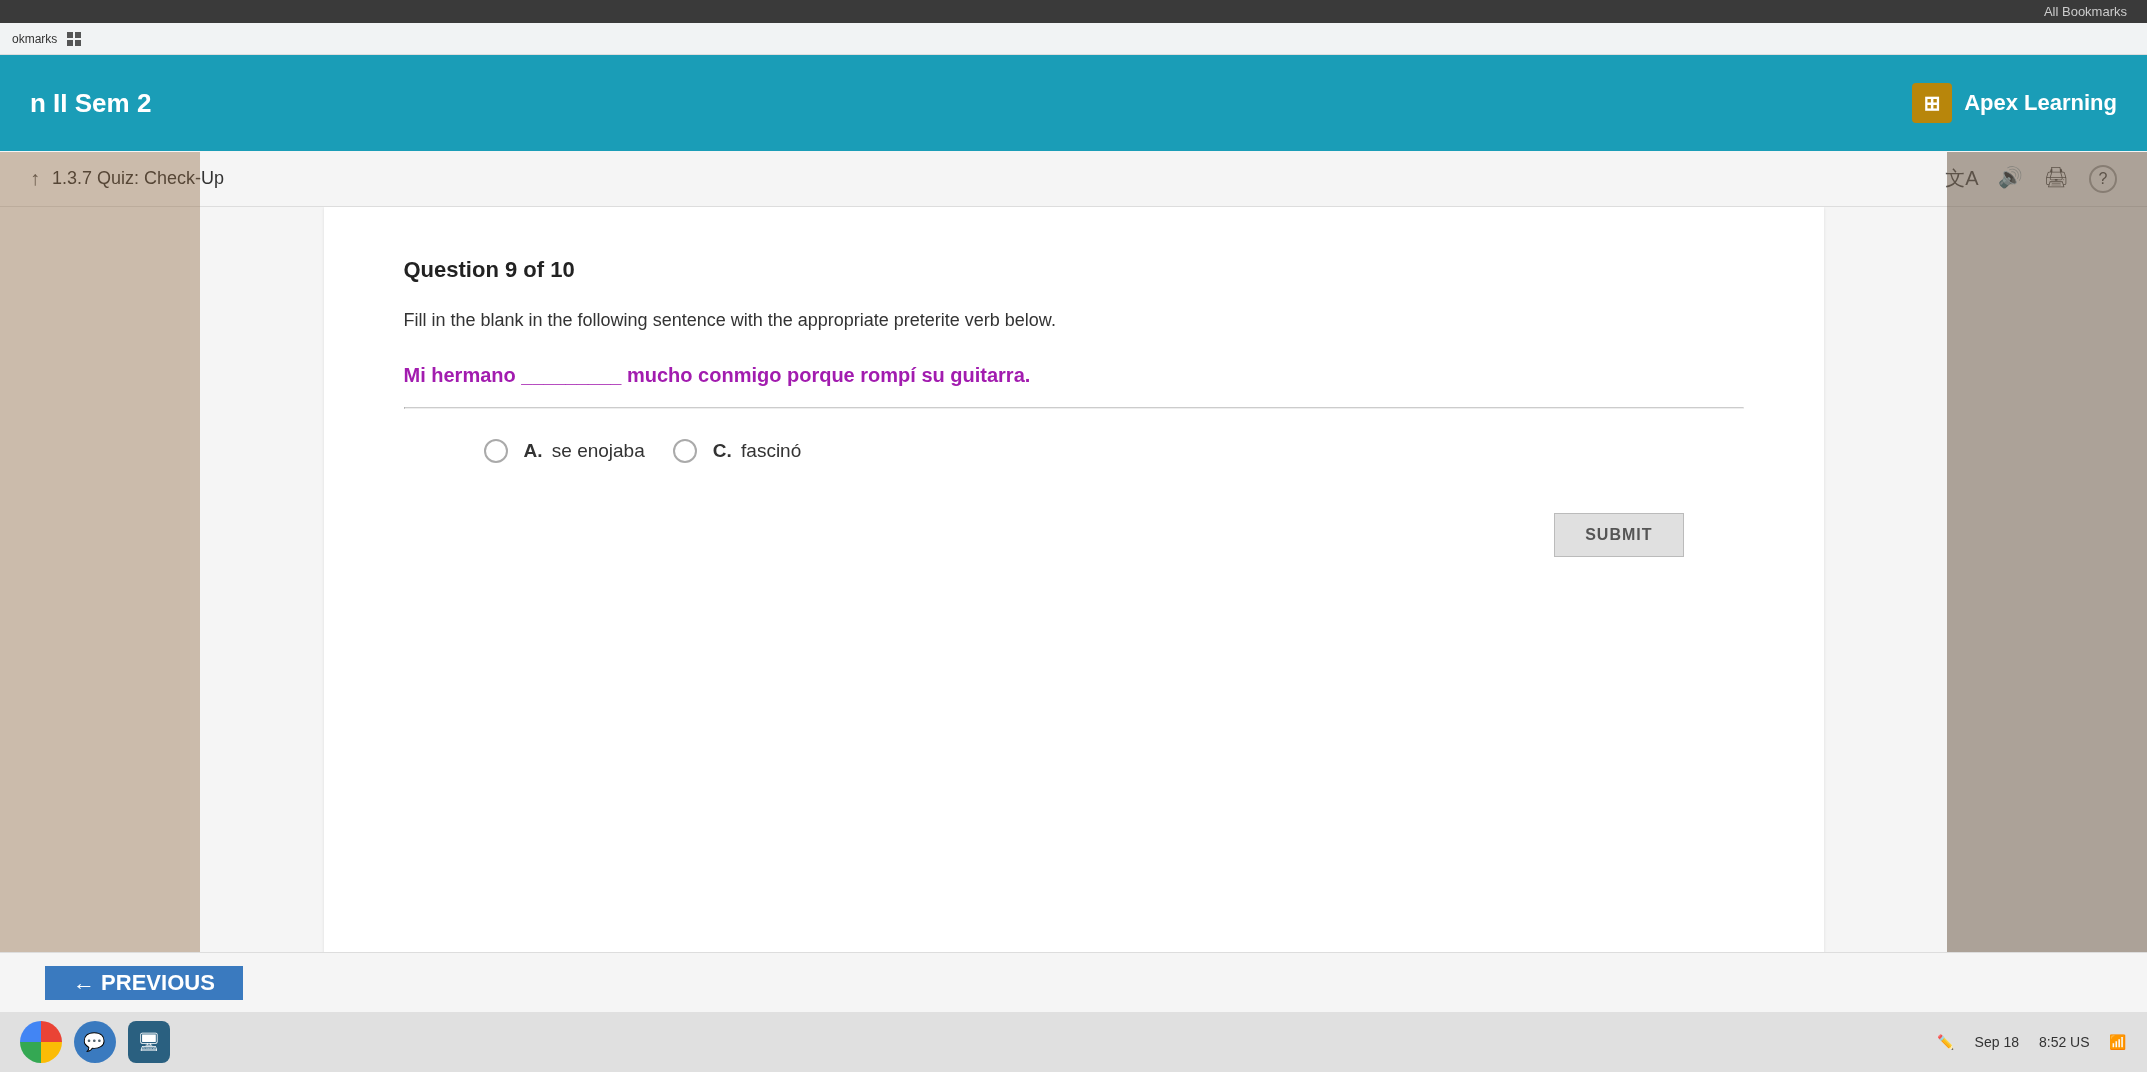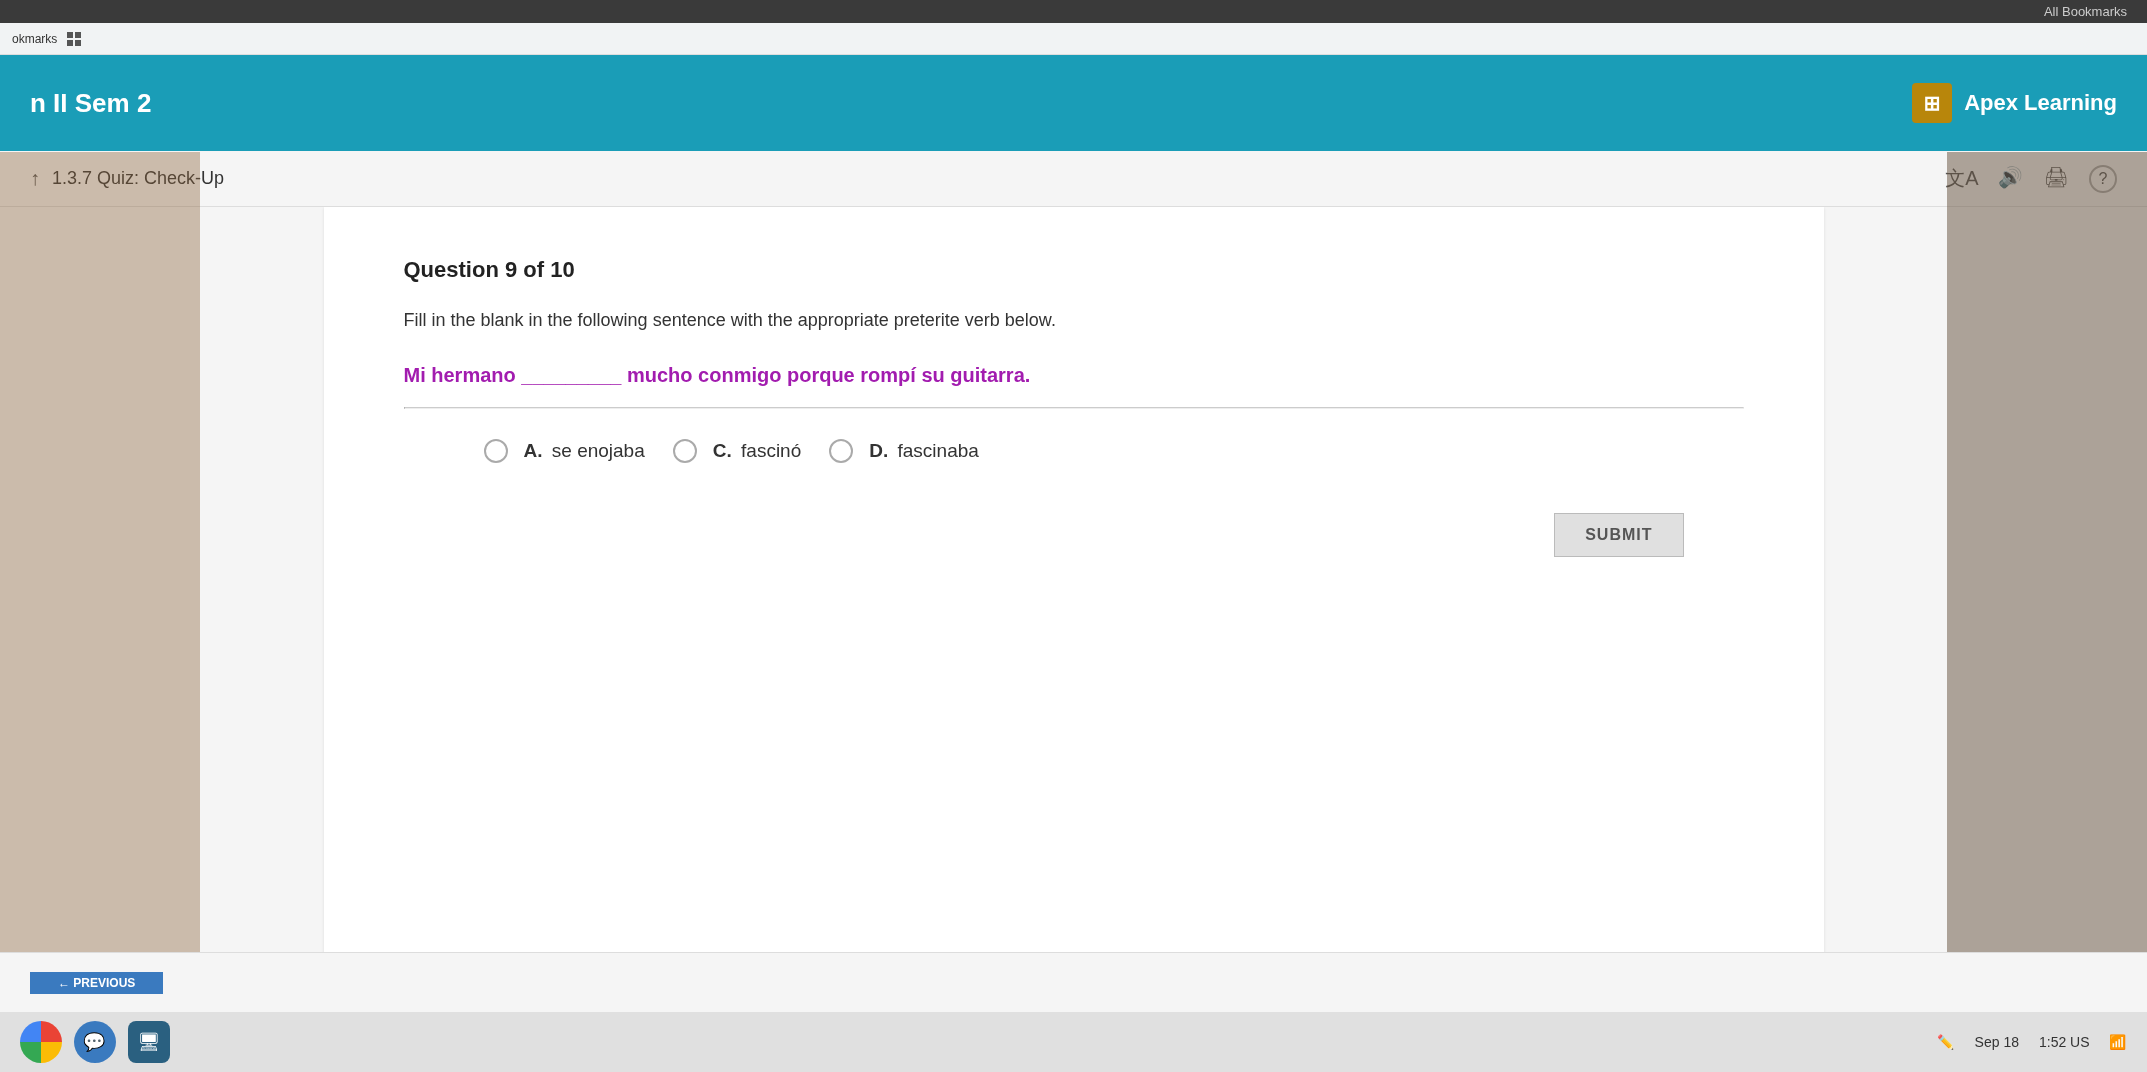--- a/index.html
+++ b/index.html
@@ -206,26 +206,27 @@
       position: absolute;
       bottom: 60px;
       left: 0;
       right: 0;
     }
     .prev-btn {
       background: #3a7abf;
       color: white;
       border: none;
       padding: 4px 28px;
-      font-size: 12px;
+      font-size: 22px;
       cursor: pointer;
       display: flex;
       align-items: center;
       gap: 8px;
       font-weight: bold;
+      margin-left: 15px;
     }
 
     
     .taskbar {
       background: #e0e0e0;
       height: 60px;
       position: absolute;
       bottom: 0;
       left: 0;
       right: 0;
@@ -338,27 +339,20 @@
           <span> se enojaba</span>
         </span>
       </div>
       <div class="answer-choice">
         <div class="radio-circle"></div>
         <span>
           <span class="choice-letter">C.</span>
           <span> fascinó</span>
         </span>
       </div>
-      <div class="answer-choice">
-        <div class="radio-circle"></div>
-        <span>
-          <span class="choice-letter">D.</span>
-          <span> fascinaba</span>
-        </span>
-      </div>
     </div>
 
     <div class="submit-area">
       <button class="submit-btn">SUBMIT</button>
     </div>
   </div>
 </div>
 
 <div class="bottom-bar">
   <button class="prev-btn">← PREVIOUS</button>
@@ -368,16 +362,16 @@
   <div class="taskbar-left">
     <div class="taskbar-icons">
       <div class="taskbar-icon" style="background: conic-gradient(#EA4335 0deg 90deg, #FBBC05 90deg 180deg, #34A853 180deg 270deg, #4285F4 270deg 360deg); border-radius:50%; width:42px;height:42px;"></div>
       <div class="taskbar-icon" style="background:#3a7abf; border-radius:50%; color:white; font-size:18px; display:flex;align-items:center;justify-content:center;">💬</div>
       <div class="taskbar-icon" style="background:#2a6080; border-radius:8px; color:white; font-size:18px; display:flex;align-items:center;justify-content:center;">🖥</div>
     </div>
   </div>
   <div class="taskbar-right">
     <span>✏️</span>
     <span>Sep 18</span>
-    <span>1:52 US</span>
+    <span>8:52 US</span>
     <span>📶</span>
   </div>
 </div>
 
 </body></html>

